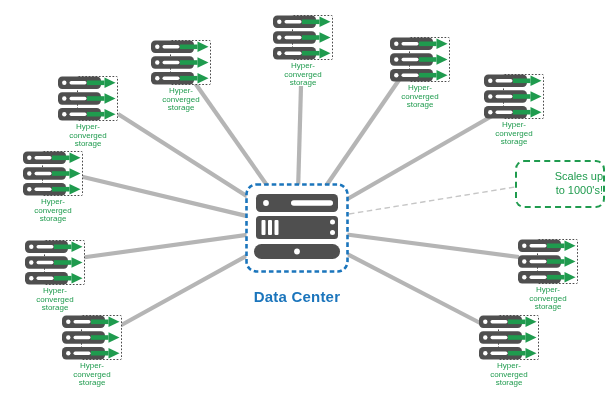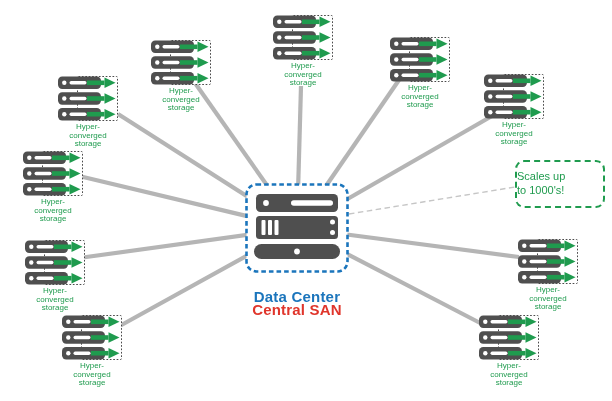--- a/index.html
+++ b/index.html
@@ -27,21 +27,21 @@
   .center-unit{position:absolute;left:245px;top:183px;z-index:3;}
   .center-caption{
     position:absolute;left:221px;width:152px;text-align:center;z-index:3;
     font-size:15px;font-weight:bold;letter-spacing:0.2px;
   }
   .dc-label{top:288px;color:var(--blue);}
   .san-label{top:301px;color:var(--red);}
   .callout{
     position:absolute;left:515px;top:160px;width:90px;height:48px;box-sizing:border-box;
     border:2px dashed var(--green);border-radius:9px;background:#fff;z-index:2;
-    color:var(--green);font-size:11px;line-height:13.5px;text-align:left;padding-top:8px;
+    color:var(--green);font-size:11px;line-height:13.5px;text-align:right;padding-top:8px;
   }
 </style>
 </head>
 <body>
 
 <div class="canvas">
 
   <svg class="wires" width="612" height="401" viewBox="0 0 612 401">
       <line x1="301" y1="86" x2="297" y2="228" class="wire"></line>
       <line x1="195" y1="83" x2="297" y2="228" class="wire"></line>
@@ -71,21 +71,20 @@
         <rect x="23" y="37" width="4" height="15" rx="1"></rect>
         <rect x="29.5" y="37" width="4" height="15" rx="1"></rect>
         <circle cx="87.5" cy="39" r="2.5"></circle>
           <circle cx="87.5" cy="49.5" r="2.5"></circle>
         <circle cx="52" cy="68.5" r="2.9"></circle>
       </g>
     </svg>
   </div>
 
   <div class="center-caption dc-label">Data Center</div>
-  <div class="center-caption san-label">Central SAN</div>
 
   <div class="callout"><span>Scales up</span><br><span>to 1000's!</span></div>
 
 <div class="node" style="left: 272px; top: 15px;">
     <svg width="60" height="45" viewBox="0 0 60 45">
       <rect x="19.5" y="0.5" width="40" height="44" rx="1" style="fill:#ffffff;stroke:var(--node-border)" stroke-width="1" stroke-dasharray="1.7 1.7"></rect>
       <g style="fill:var(--server-gray)">
         <rect x="0" y="0.6" width="43" height="12.4" rx="4.2"></rect>
         <rect x="0" y="16.3" width="43" height="12.4" rx="4.2"></rect>
         <rect x="0" y="32" width="43" height="12.4" rx="4.2"></rect>

